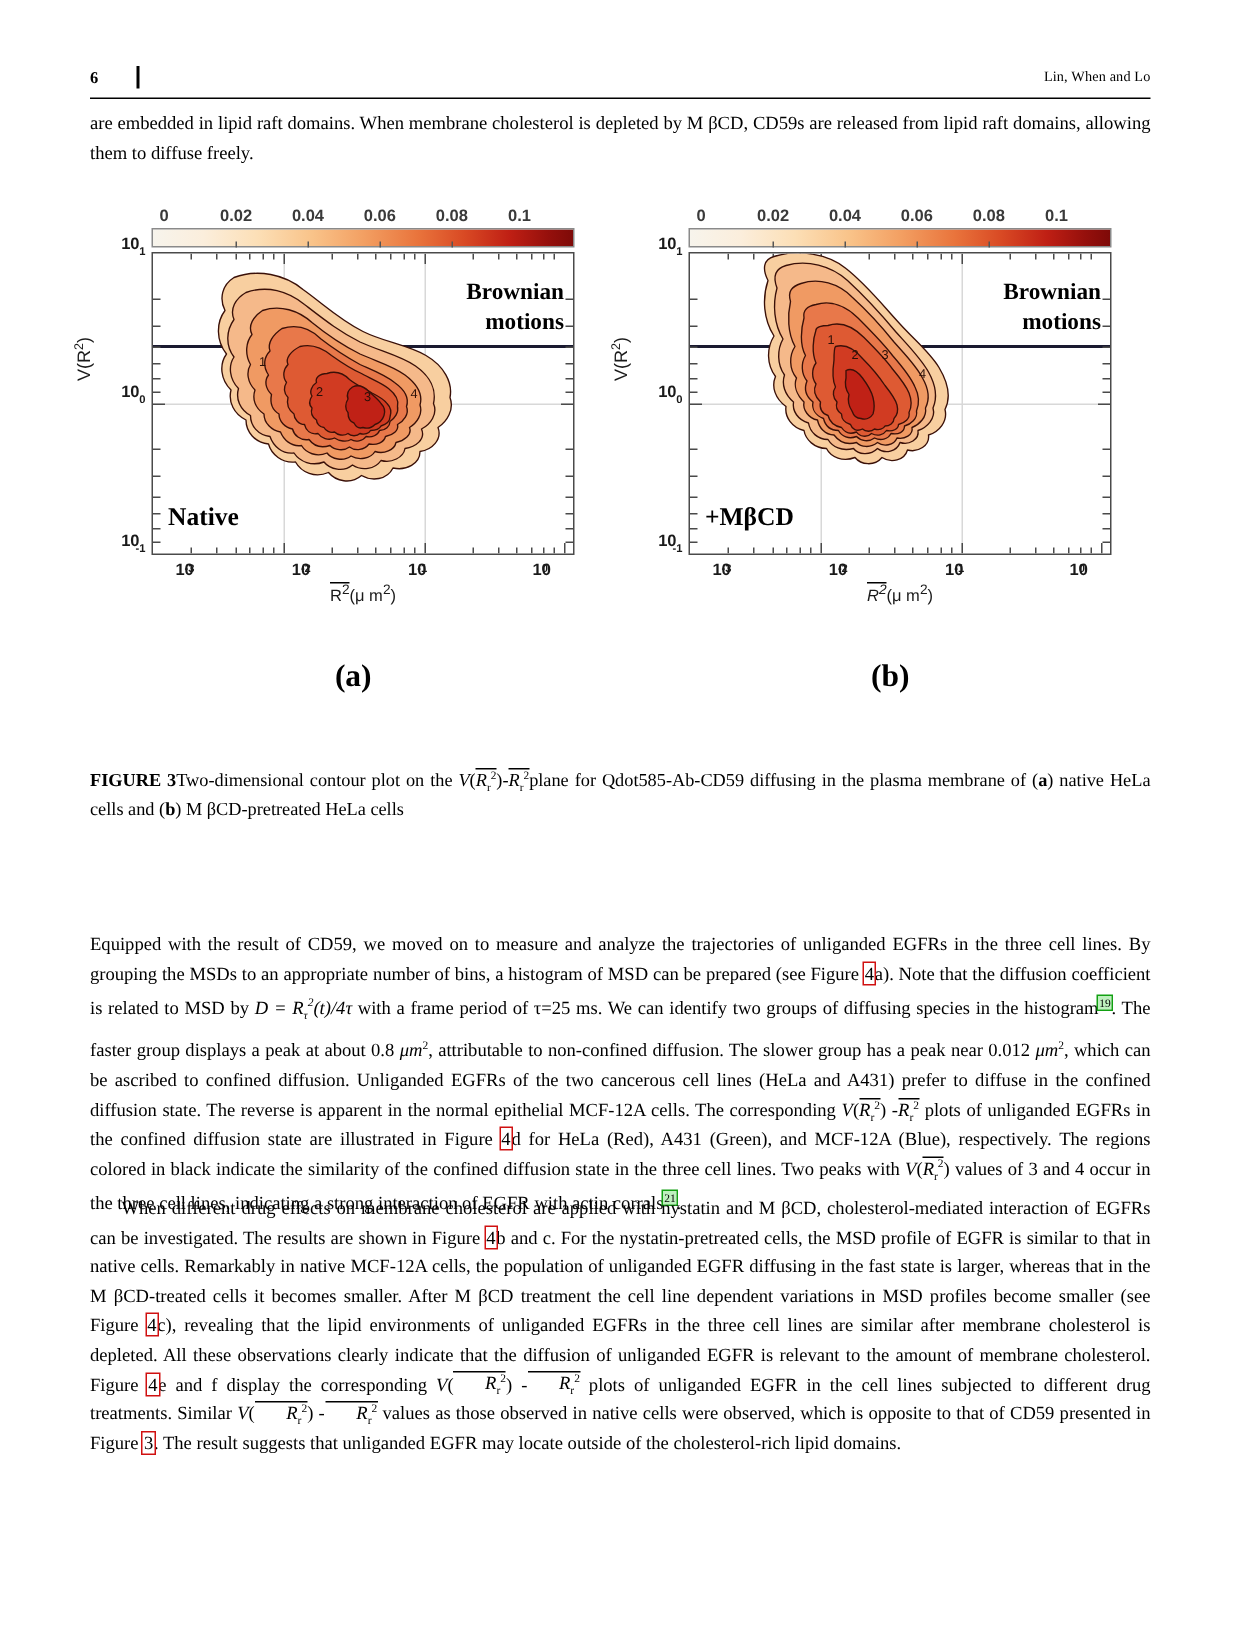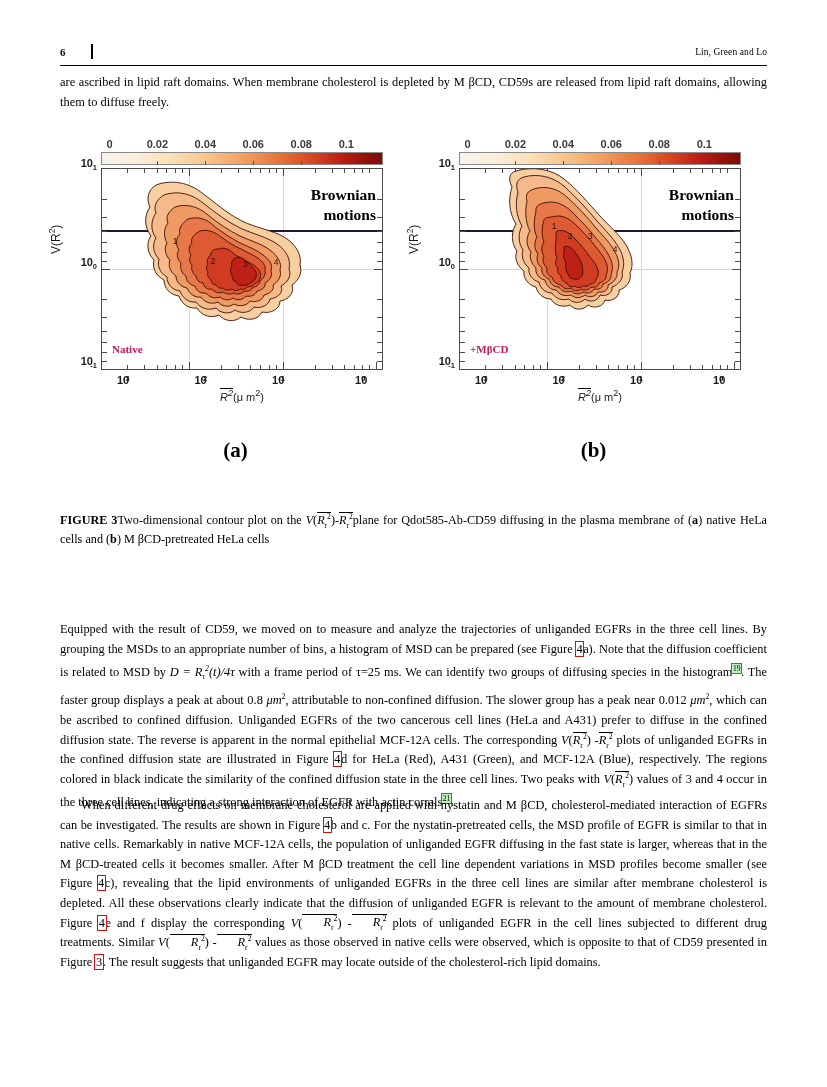--- a/index.html
+++ b/index.html
@@ -297,23 +297,23 @@
     font-size: 15.5px;
     font-weight: bold;
     line-height: 20px;
     color: #000;
     font-family: "Liberation Serif", serif;
   }
   .annot-condition {
     position: absolute;
     left: 10px;
     bottom: 14px;
-    font-size: 11px;
+    font-size: 17px;
     font-weight: bold;
-    color: #be185d;
+    color: #000000;
     font-family: "Liberation Serif", serif;
   }
 
   .panel-tag {
     position: absolute;
     top: 300px;
     width: 345px;
     text-align: center;
     font-size: 21px;
     font-weight: bold;
@@ -345,25 +345,25 @@
   .sec-head .secbar { margin: 0 7px 0 3px; font-weight: normal; }
 </style>
 </head>
 <body>
 
 <div class="page">
 
   <div class="runhead">
     <span class="runhead-num">6</span>
     <span class="runhead-bar"></span>
-    <span class="runhead-authors">Lin, Green and Lo</span>
+    <span class="runhead-authors">Lin, When and Lo</span>
     <span class="runhead-rule"></span>
   </div>
 
-  <div class="ptext" style="top:73px;">are ascribed in lipid raft domains. When membrane cholesterol is depleted by M βCD, CD59s are released from lipid raft domains, allowing them to diffuse freely.</div>
+  <div class="ptext" style="top:73px;">are embedded in lipid raft domains. When membrane cholesterol is depleted by M βCD, CD59s are released from lipid raft domains, allowing them to diffuse freely.</div>
 
   <div class="figure-wrap">
 
     <div class="panel panel-a">
 
       <div class="cbar-ticklabels">
         <span style="left:3%">0</span>
         <span style="left:20%">0.02</span>
         <span style="left:37%">0.04</span>
         <span style="left:54%">0.06</span>
@@ -514,21 +514,21 @@
       </div>
 
       <div class="xlabels">
         <span style="left:9%"><span>10</span><sup>-3</sup></span>
         <span style="left:36.5%"><span>10</span><sup>-2</sup></span>
         <span style="left:64%"><span>10</span><sup>-1</sup></span>
         <span style="left:93%"><span>10</span><sup>0</sup></span>
       </div>
 
       <div class="axis-x-title">
-        <span class="obar" style="font-style:italic;text-align:center;"><span>R</span><sup>2</sup></span><span>(μ m</span><sup>2</sup><span>)</span>
+        <span class="obar" style="text-align:center;"><span>R</span><sup>2</sup></span><span>(μ m</span><sup>2</sup><span>)</span>
       </div>
 
       <div class="panel-tag">(a)</div>
     </div>
 
     <div class="panel panel-b">
 
       <div class="cbar-ticklabels">
         <span style="left:3%">0</span>
         <span style="left:20%">0.02</span>

